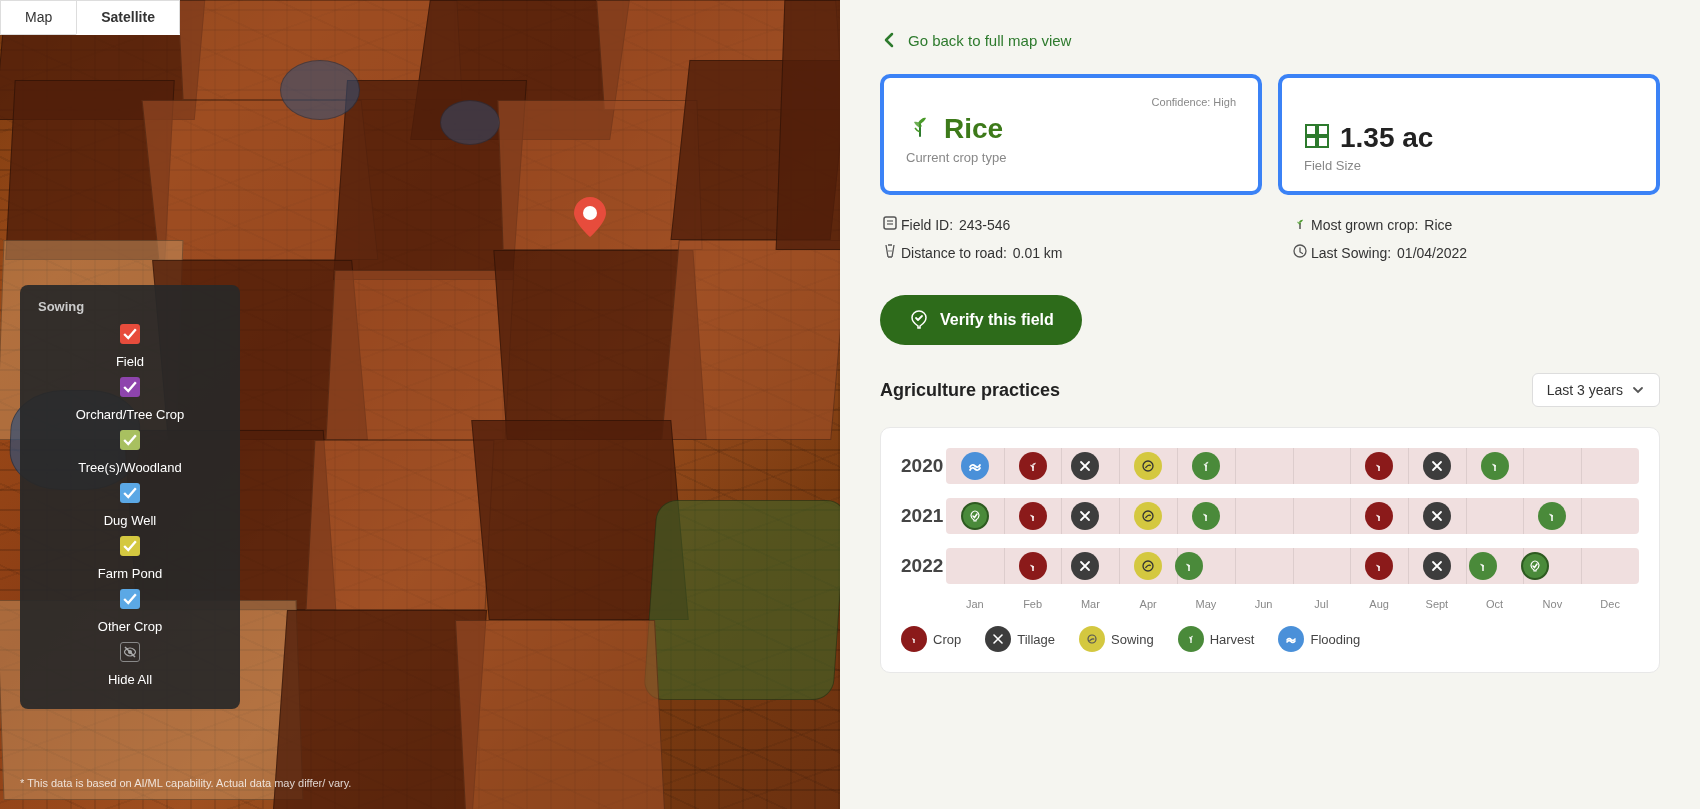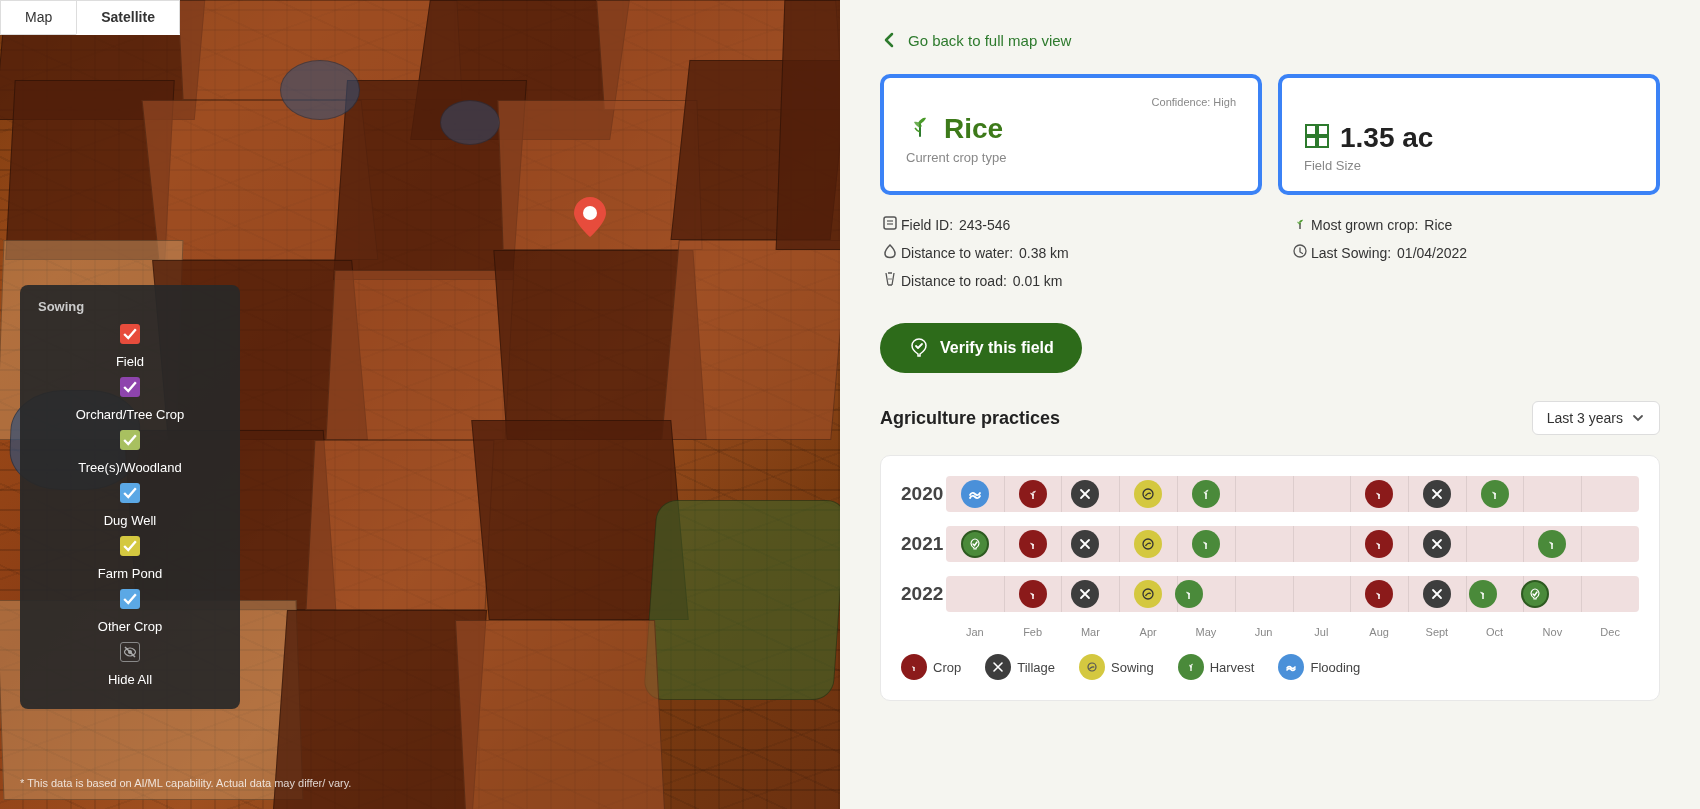--- a/index.html
+++ b/index.html
@@ -566,29 +566,20 @@
             <line x1="5" y1="6" x2="11" y2="6" stroke="#555" stroke-width="1.2"></line>
             <line x1="5" y1="9" x2="11" y2="9" stroke="#555" stroke-width="1.2"></line>
           </svg>
         </span>
         <span>Field ID:</span>&nbsp;
         <span>243-546</span>
       </div>
       <div class="field-info-row">
         <span class="field-info-icon">
           <svg width="16" height="16" viewBox="0 0 16 16" fill="none">
-            <path d="M8 2C8 2 3 7 3 10.5C3 13 5.2 14.5 8 14.5C10.8 14.5 13 13 13 10.5C13 7 8 2 8 2Z" stroke="#555" stroke-width="1.5" fill="none"></path>
-          </svg>
-        </span>
-        <span>Distance to water:</span>&nbsp;
-        <span>0.38 km</span>
-      </div>
-      <div class="field-info-row">
-        <span class="field-info-icon">
-          <svg width="16" height="16" viewBox="0 0 16 16" fill="none">
             <path d="M4 2L6 14M12 2L10 14M6 2H10M6 14H10" stroke="#555" stroke-width="1.3"></path>
             <line x1="6.5" y1="8" x2="9.5" y2="8" stroke="#555" stroke-width="1.3" stroke-dasharray="1 1"></line>
           </svg>
         </span>
         <span>Distance to road:</span>&nbsp;
         <span>0.01 km</span>
       </div>
     </div>
     <div class="field-info-col">
       <div class="field-info-row">

